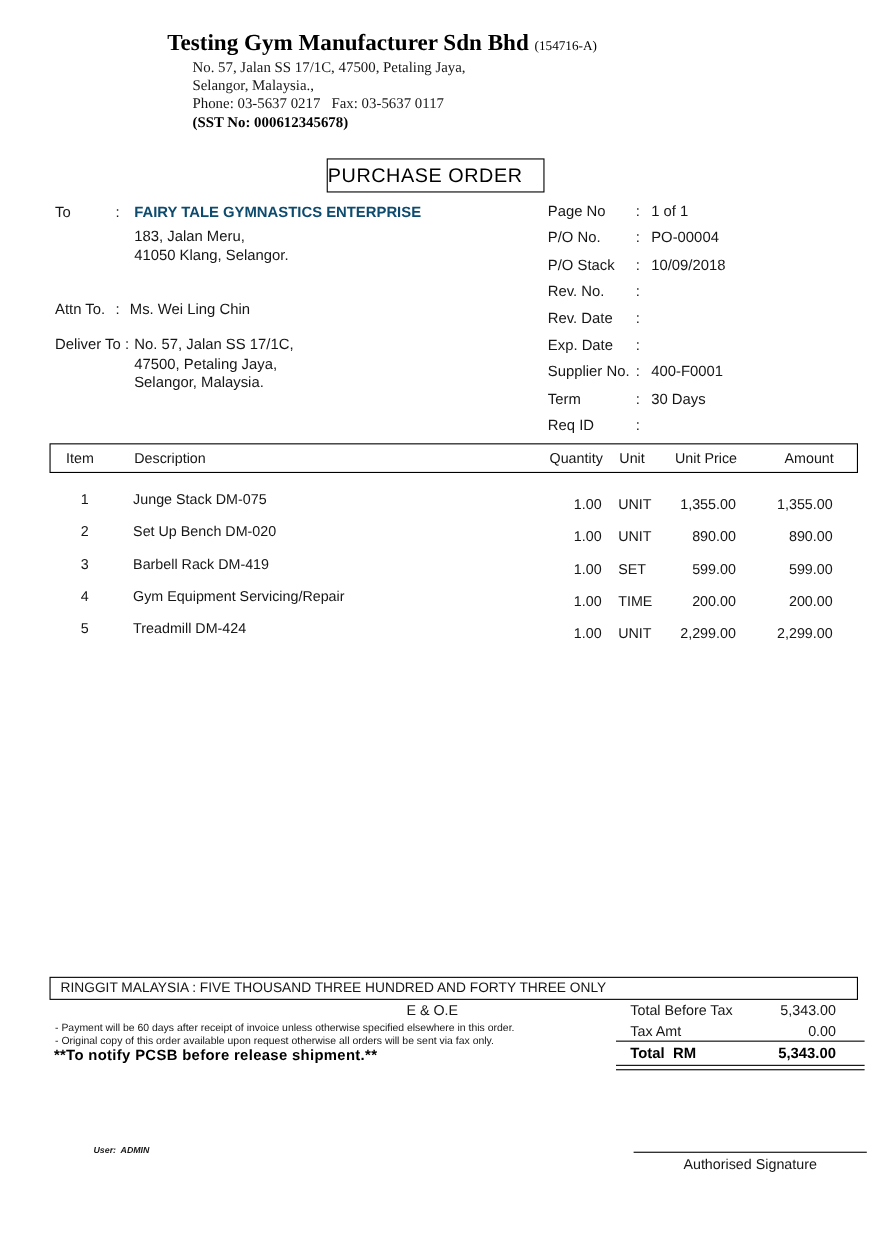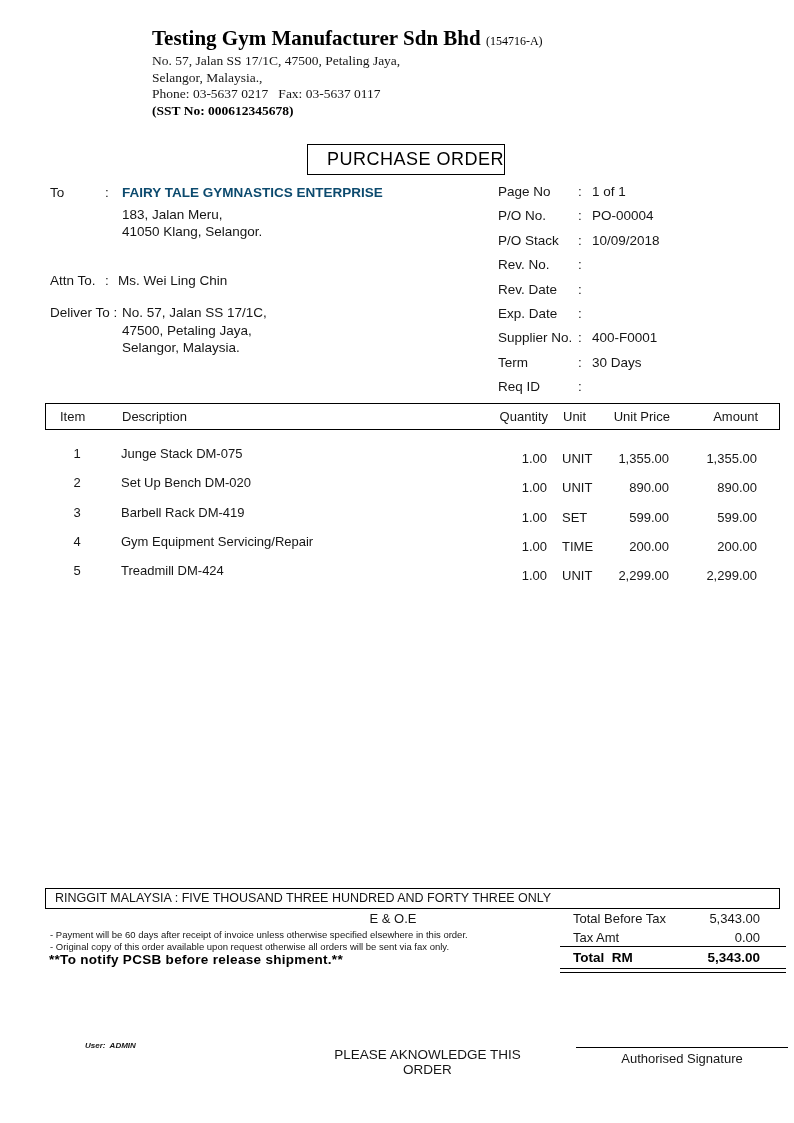--- a/index.html
+++ b/index.html
@@ -7,26 +7,26 @@
     position:relative;width:794px;height:1123px;background:#ffffff;
     font-family:"Liberation Sans",sans-serif;color:#161616;overflow:hidden;
   }
   .abs{position:absolute;}
   .pre{white-space:pre;}
 
   
   .company{position:absolute;left:152px;top:26px;}
   .company-name{font-family:"Liberation Serif",serif;font-weight:bold;font-size:21px;color:#000;line-height:24px;}
   .company-reg{font-family:"Liberation Serif",serif;font-weight:normal;font-size:12px;}
-  .addr{font-family:"Liberation Serif",serif;font-size:13.5px;line-height:16.6px;}
+  .addr{font-family:"Liberation Serif",serif;font-size:13.5px;line-height:16.6px;margin-left:23px;}
   .sst{font-weight:bold;color:#000;}
 
   
-  .title-box{position:absolute;left:307px;top:144px;width:196px;height:29px;border:1.5px solid #000;
-    display:flex;align-items:center;justify-content:flex-end;}
+  .title-box{position:absolute;left:297px;top:144px;width:196px;height:29px;border:1.5px solid #000;
+    display:flex;align-items:center;justify-content:flex-start;}
   .title-text{font-size:18px;letter-spacing:.5px;color:#000;}
 
   
   .fs{font-size:13.5px;}
   .l-to-label{left:50px;top:185px;}
   .l-to-colon{left:105px;top:185px;}
   .l-to-name{left:122px;top:185px;font-weight:bold;color:#0c4a6e;}
   .l-to-a1{left:122px;top:207px;}
   .l-to-a2{left:122px;top:224px;text-align:right;}
   .l-attn-label{left:50px;top:273px;}
@@ -243,17 +243,16 @@
     </div>
     <div class="t-sep"></div>
     <div class="t-total">
       <span class="t-label">Total  RM</span>
       <span class="t-value">5,343.00</span>
     </div>
     <div class="t-dbl"></div>
   </div>
 
   <div class="user-note pre">User:  ADMIN</div>
-  <div class="ack">PLEASE AKNOWLEDGE THIS ORDER</div>
   <div class="sig-line"></div>
   <div class="sig-text">Authorised Signature</div>
 
 </div>
 
 </body></html>

